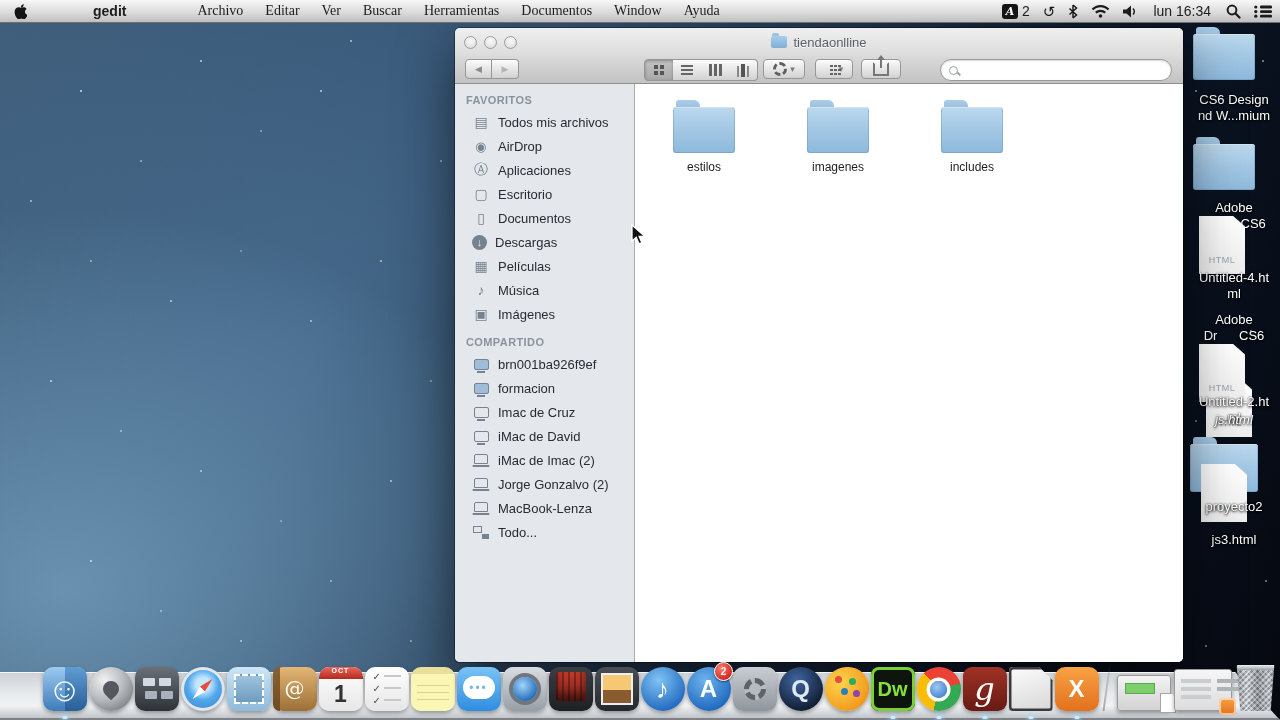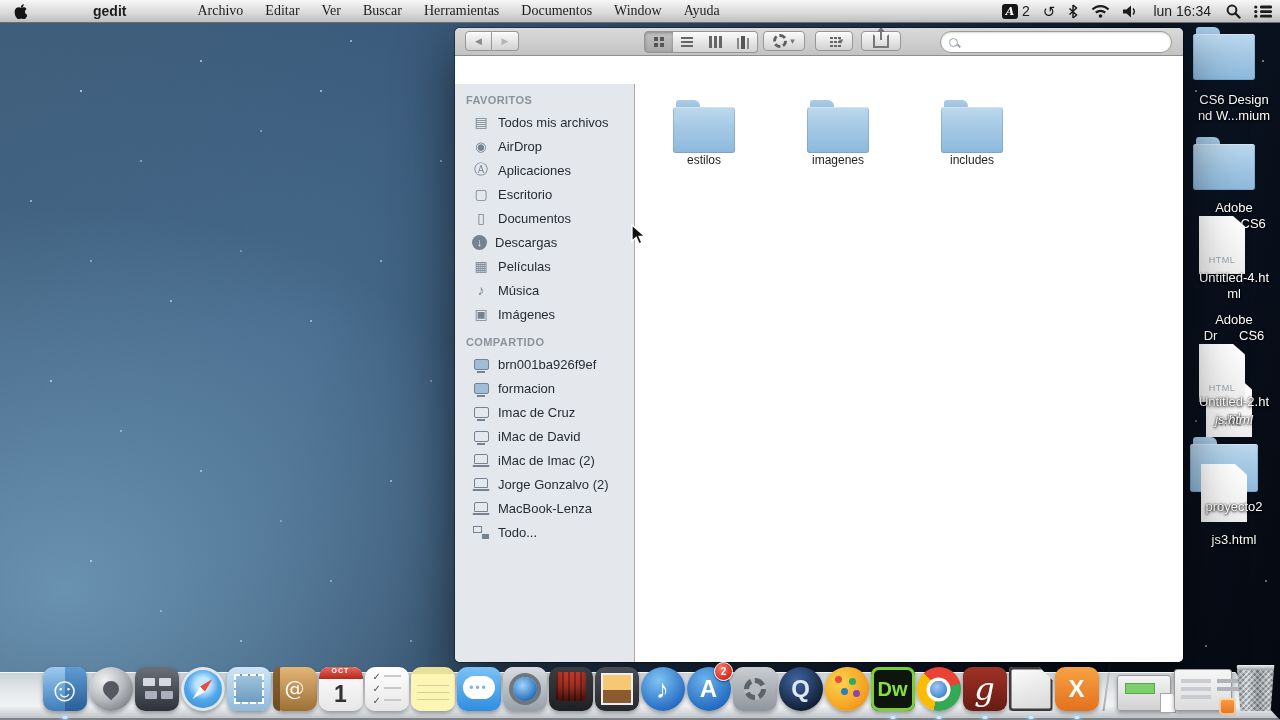--- a/index.html
+++ b/index.html
@@ -101,21 +101,21 @@
   .ic-display::before,.ic-display-active::before{content:"";display:block;width:13px;height:9px;border:1.5px solid #76828f;border-radius:2px;}
   .ic-display::after,.ic-display-active::after{content:"";position:absolute;bottom:0;left:50%;transform:translateX(-50%);width:8px;height:2px;background:#76828f;}
   .ic-display-active::before{background:#9fbcd8;}
   .ic-laptop::before{content:"";display:block;width:12px;height:8px;border:1.5px solid #76828f;border-radius:2px 2px 0 0;margin-bottom:2px;}
   .ic-laptop::after{content:"";position:absolute;bottom:2px;left:50%;transform:translateX(-50%);width:17px;height:2px;background:#76828f;border-radius:1px;}
   .ic-network::before{content:"";display:block;width:7px;height:5px;border:1.5px solid #76828f;position:absolute;left:1px;top:2px;}
   .ic-network::after{content:"";display:block;width:7px;height:5px;background:#76828f;position:absolute;right:1px;bottom:2px;}
   .content{flex:1;background:#fff;position:relative;}
   .fgrid{display:flex;padding:23px 0 0 24px;gap:44px;}
   .fitem{width:90px;display:flex;flex-direction:column;align-items:center;cursor:default;}
-  .flabel{font-size:12px;color:#1f1f1f;}
+  .flabel{margin-top:7px;font-size:12px;color:#1f1f1f;}
 
   
   .folder{position:relative;width:62px;height:46px;}
   .folder::before{content:"";position:absolute;top:-7px;left:3px;width:24px;height:12px;border-radius:3px 6px 0 0;
     background:linear-gradient(180deg,#a9cce8,#93bcdc);}
   .folder::after{content:"";position:absolute;inset:0;border-radius:3px;
     background:linear-gradient(180deg,#bcd9ee 0%,#a5c9e5 45%,#8db9dc 100%);
     box-shadow:inset 0 1px 0 rgba(255,255,255,.6),inset 0 0 0 1px rgba(92,130,168,.35);}
   .htmlfile{position:relative;width:46px;height:58px;background:linear-gradient(180deg,#ffffff,#ededed);
     box-shadow:0 1px 3px rgba(0,0,0,.45);clip-path:polygon(0 0,74% 0,100% 18%,100% 100%,0 100%);}
@@ -299,20 +299,29 @@
               <rect x="6" y="5.2" width="12" height="2.8" rx="1.2"></rect>
               <circle cx="1.8" cy="11.2" r="1.6"></circle>
               <rect x="6" y="9.8" width="12" height="2.8" rx="1.2"></rect>
             </g>
           </svg>
       </span>
     </div>
   </header>
 
   <section class="window">
+    <div class="titlebar">
+      <span class="tl c1"></span>
+      <span class="tl c2"></span>
+      <span class="tl c3"></span>
+      <div class="wtitle">
+        <span class="minifolder"></span>
+        <span>tiendaonlline</span>
+      </div>
+    </div>
     <div class="toolbar">
       <button class="tbtn navback"></button>
       <button class="tbtn navfwd"></button>
       <span class="vseg v1">
           <i class="g-grid"></i>
         </span>
       <span class="vseg v2">
           <i class="g-list"></i>
         </span>
       <span class="vseg v3">

